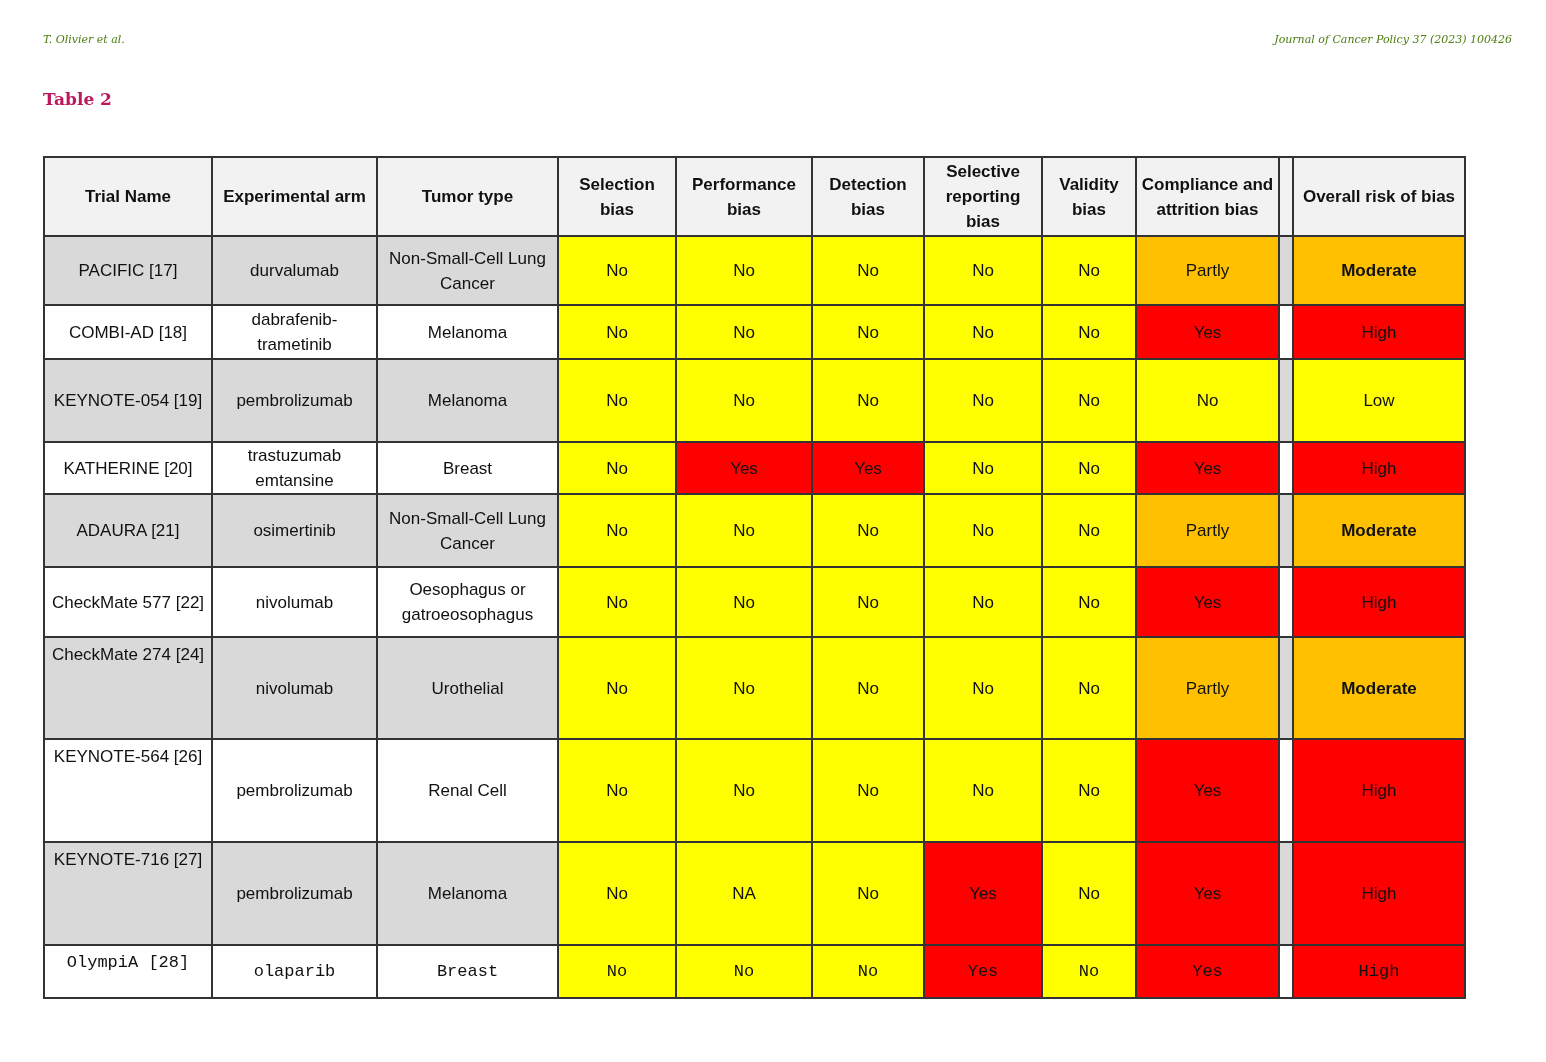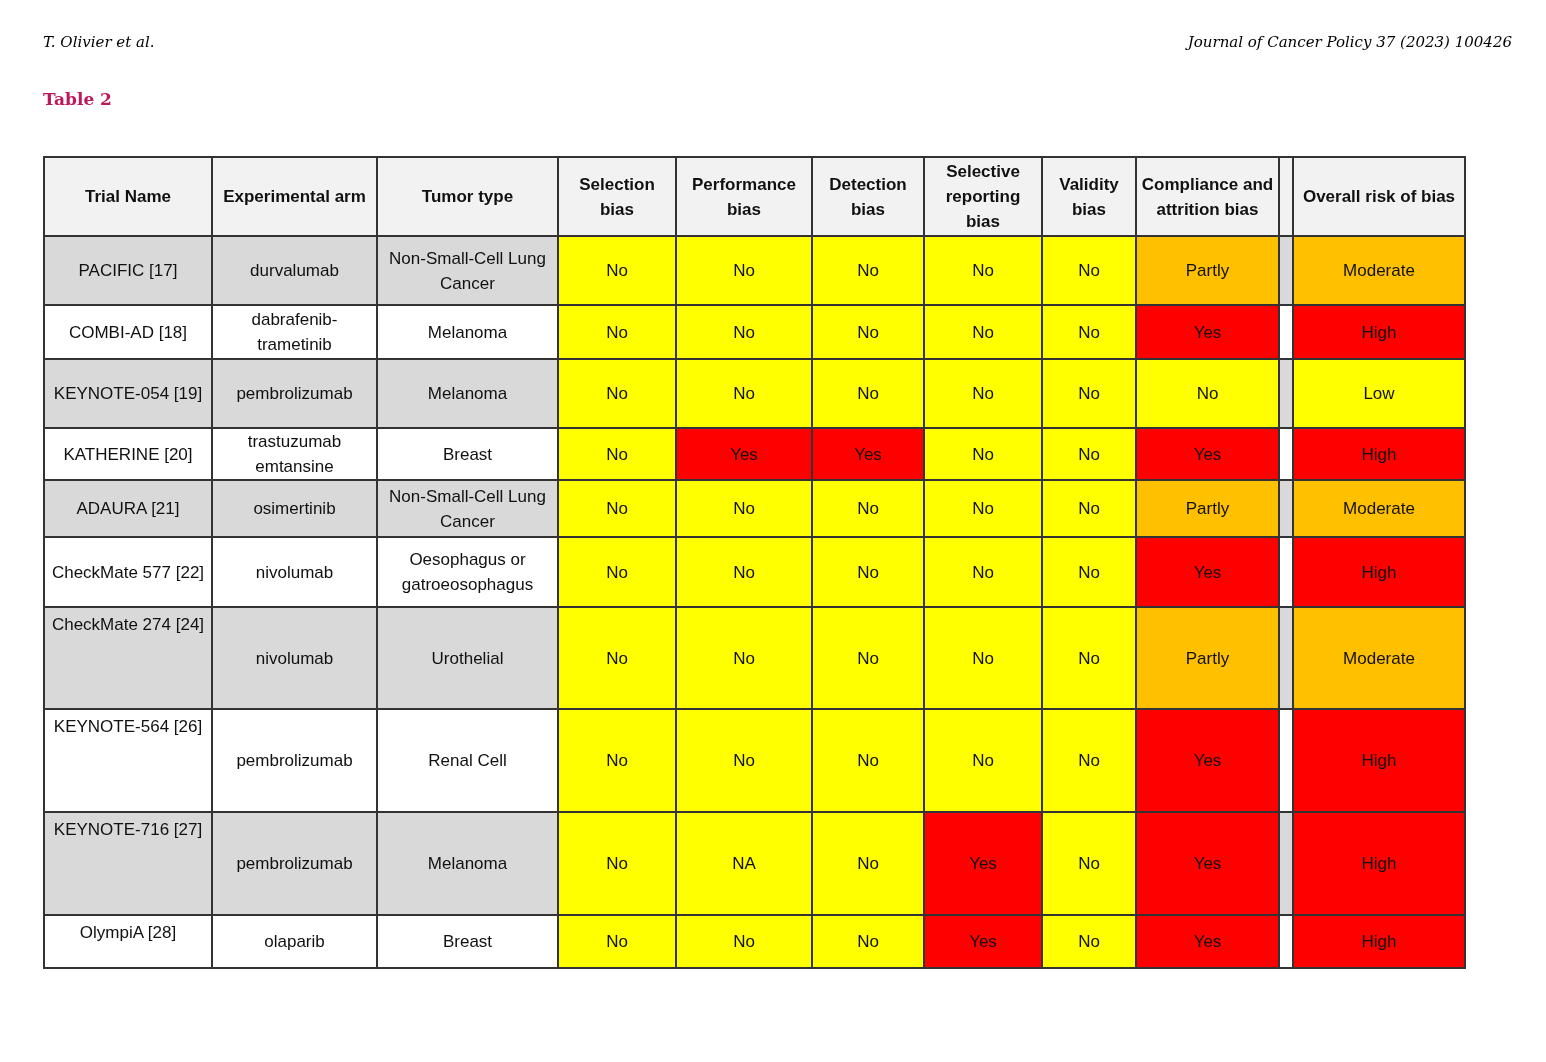--- a/index.html
+++ b/index.html
@@ -1,19 +1,19 @@
 <!DOCTYPE html>
 <html><head>
 <meta charset="utf-8">
 <style>
   html, body { margin: 0; padding: 0; background: #ffffff; }
   body { width: 1546px; height: 1062px; position: relative; overflow: hidden; }
   .running-head {
     position: absolute; top: 33px; font-family: "DejaVu Serif", serif;
-    font-style: italic; font-size: 15px; color: #000000;
+    font-style: italic; font-size: 11px; color: #4d7c0f;
   }
   .rh-left { left: 43px; }
   .rh-right { right: 34px; }
   .caption { position: absolute; left: 43px; top: 87px; font-family: "DejaVu Serif", serif; color: #be185d; }
   .caption .label { font-weight: bold; font-size: 17px; line-height: 24px; }
   .caption .desc { font-size: 17px; line-height: 26px; }
   table.qa {
     position: absolute; left: 43px; top: 156px;
     border-collapse: collapse; table-layout: fixed;
     font-family: "Liberation Sans", sans-serif; font-size: 17px; color: #111;
@@ -28,21 +28,21 @@
   tr.shade td.meta { background: #d9d9d9; }
   tr.plain td.meta { background: #ffffff; }
   tr.shade td.spacer { background: #d9d9d9; }
   tr.plain td.spacer { background: #ffffff; }
   td.r-no { background: #ffff00; }
   td.r-yes { background: #ff0000; }
   td.r-partly { background: #ffc000; }
   td.r-na { background: #ffff00; }
   td.o-low { background: #ffff00; }
   td.o-high { background: #ff0000; }
-  td.o-moderate { background: #ffc000; }
+  td.o-moderate { background: #ffc000; font-weight: bold; }
   td.trial.top { vertical-align: top; padding-top: 4px; }
 </style>
 </head>
 <body>
 
 <div class="running-head rh-left">T. Olivier et al.</div>
 <div class="running-head rh-right">Journal of Cancer Policy 37 (2023) 100426</div>
 
 <div class="caption">
   <div class="label">Table 2</div>
@@ -97,21 +97,21 @@
         <td class="meta">Melanoma</td>
         <td class="r-no">No</td>
         <td class="r-no">No</td>
         <td class="r-no">No</td>
         <td class="r-no">No</td>
         <td class="r-no">No</td>
         <td class="r-yes">Yes</td>
         <td class="spacer"></td>
         <td class="o-high">High</td>
       </tr>
-      <tr class="shade" style="height: 69px;">
+      <tr class="shade" style="height: 83px;">
         <td class="meta trial">KEYNOTE-054 [19]</td>
         <td class="meta">pembrolizumab</td>
         <td class="meta">Melanoma</td>
         <td class="r-no">No</td>
         <td class="r-no">No</td>
         <td class="r-no">No</td>
         <td class="r-no">No</td>
         <td class="r-no">No</td>
         <td class="r-no">No</td>
         <td class="spacer"></td>
@@ -123,21 +123,21 @@
         <td class="meta">Breast</td>
         <td class="r-no">No</td>
         <td class="r-yes">Yes</td>
         <td class="r-yes">Yes</td>
         <td class="r-no">No</td>
         <td class="r-no">No</td>
         <td class="r-yes">Yes</td>
         <td class="spacer"></td>
         <td class="o-high">High</td>
       </tr>
-      <tr class="shade" style="height: 57px;">
+      <tr class="shade" style="height: 73px;">
         <td class="meta trial">ADAURA  [21]</td>
         <td class="meta">osimertinib</td>
         <td class="meta">Non-Small-Cell Lung Cancer</td>
         <td class="r-no">No</td>
         <td class="r-no">No</td>
         <td class="r-no">No</td>
         <td class="r-no">No</td>
         <td class="r-no">No</td>
         <td class="r-partly">Partly</td>
         <td class="spacer"></td>
@@ -188,21 +188,21 @@
         <td class="meta">Melanoma</td>
         <td class="r-no">No</td>
         <td class="r-na">NA</td>
         <td class="r-no">No</td>
         <td class="r-yes">Yes</td>
         <td class="r-no">No</td>
         <td class="r-yes">Yes</td>
         <td class="spacer"></td>
         <td class="o-high">High</td>
       </tr>
-      <tr class="plain" style="height: 53px;">
+      <tr class="plain" style="height: 53px; font-family: Liberation Mono, monospace;">
         <td class="meta trial top">OlympiA [28]</td>
         <td class="meta">olaparib</td>
         <td class="meta">Breast</td>
         <td class="r-no">No</td>
         <td class="r-no">No</td>
         <td class="r-no">No</td>
         <td class="r-yes">Yes</td>
         <td class="r-no">No</td>
         <td class="r-yes">Yes</td>
         <td class="spacer"></td>

